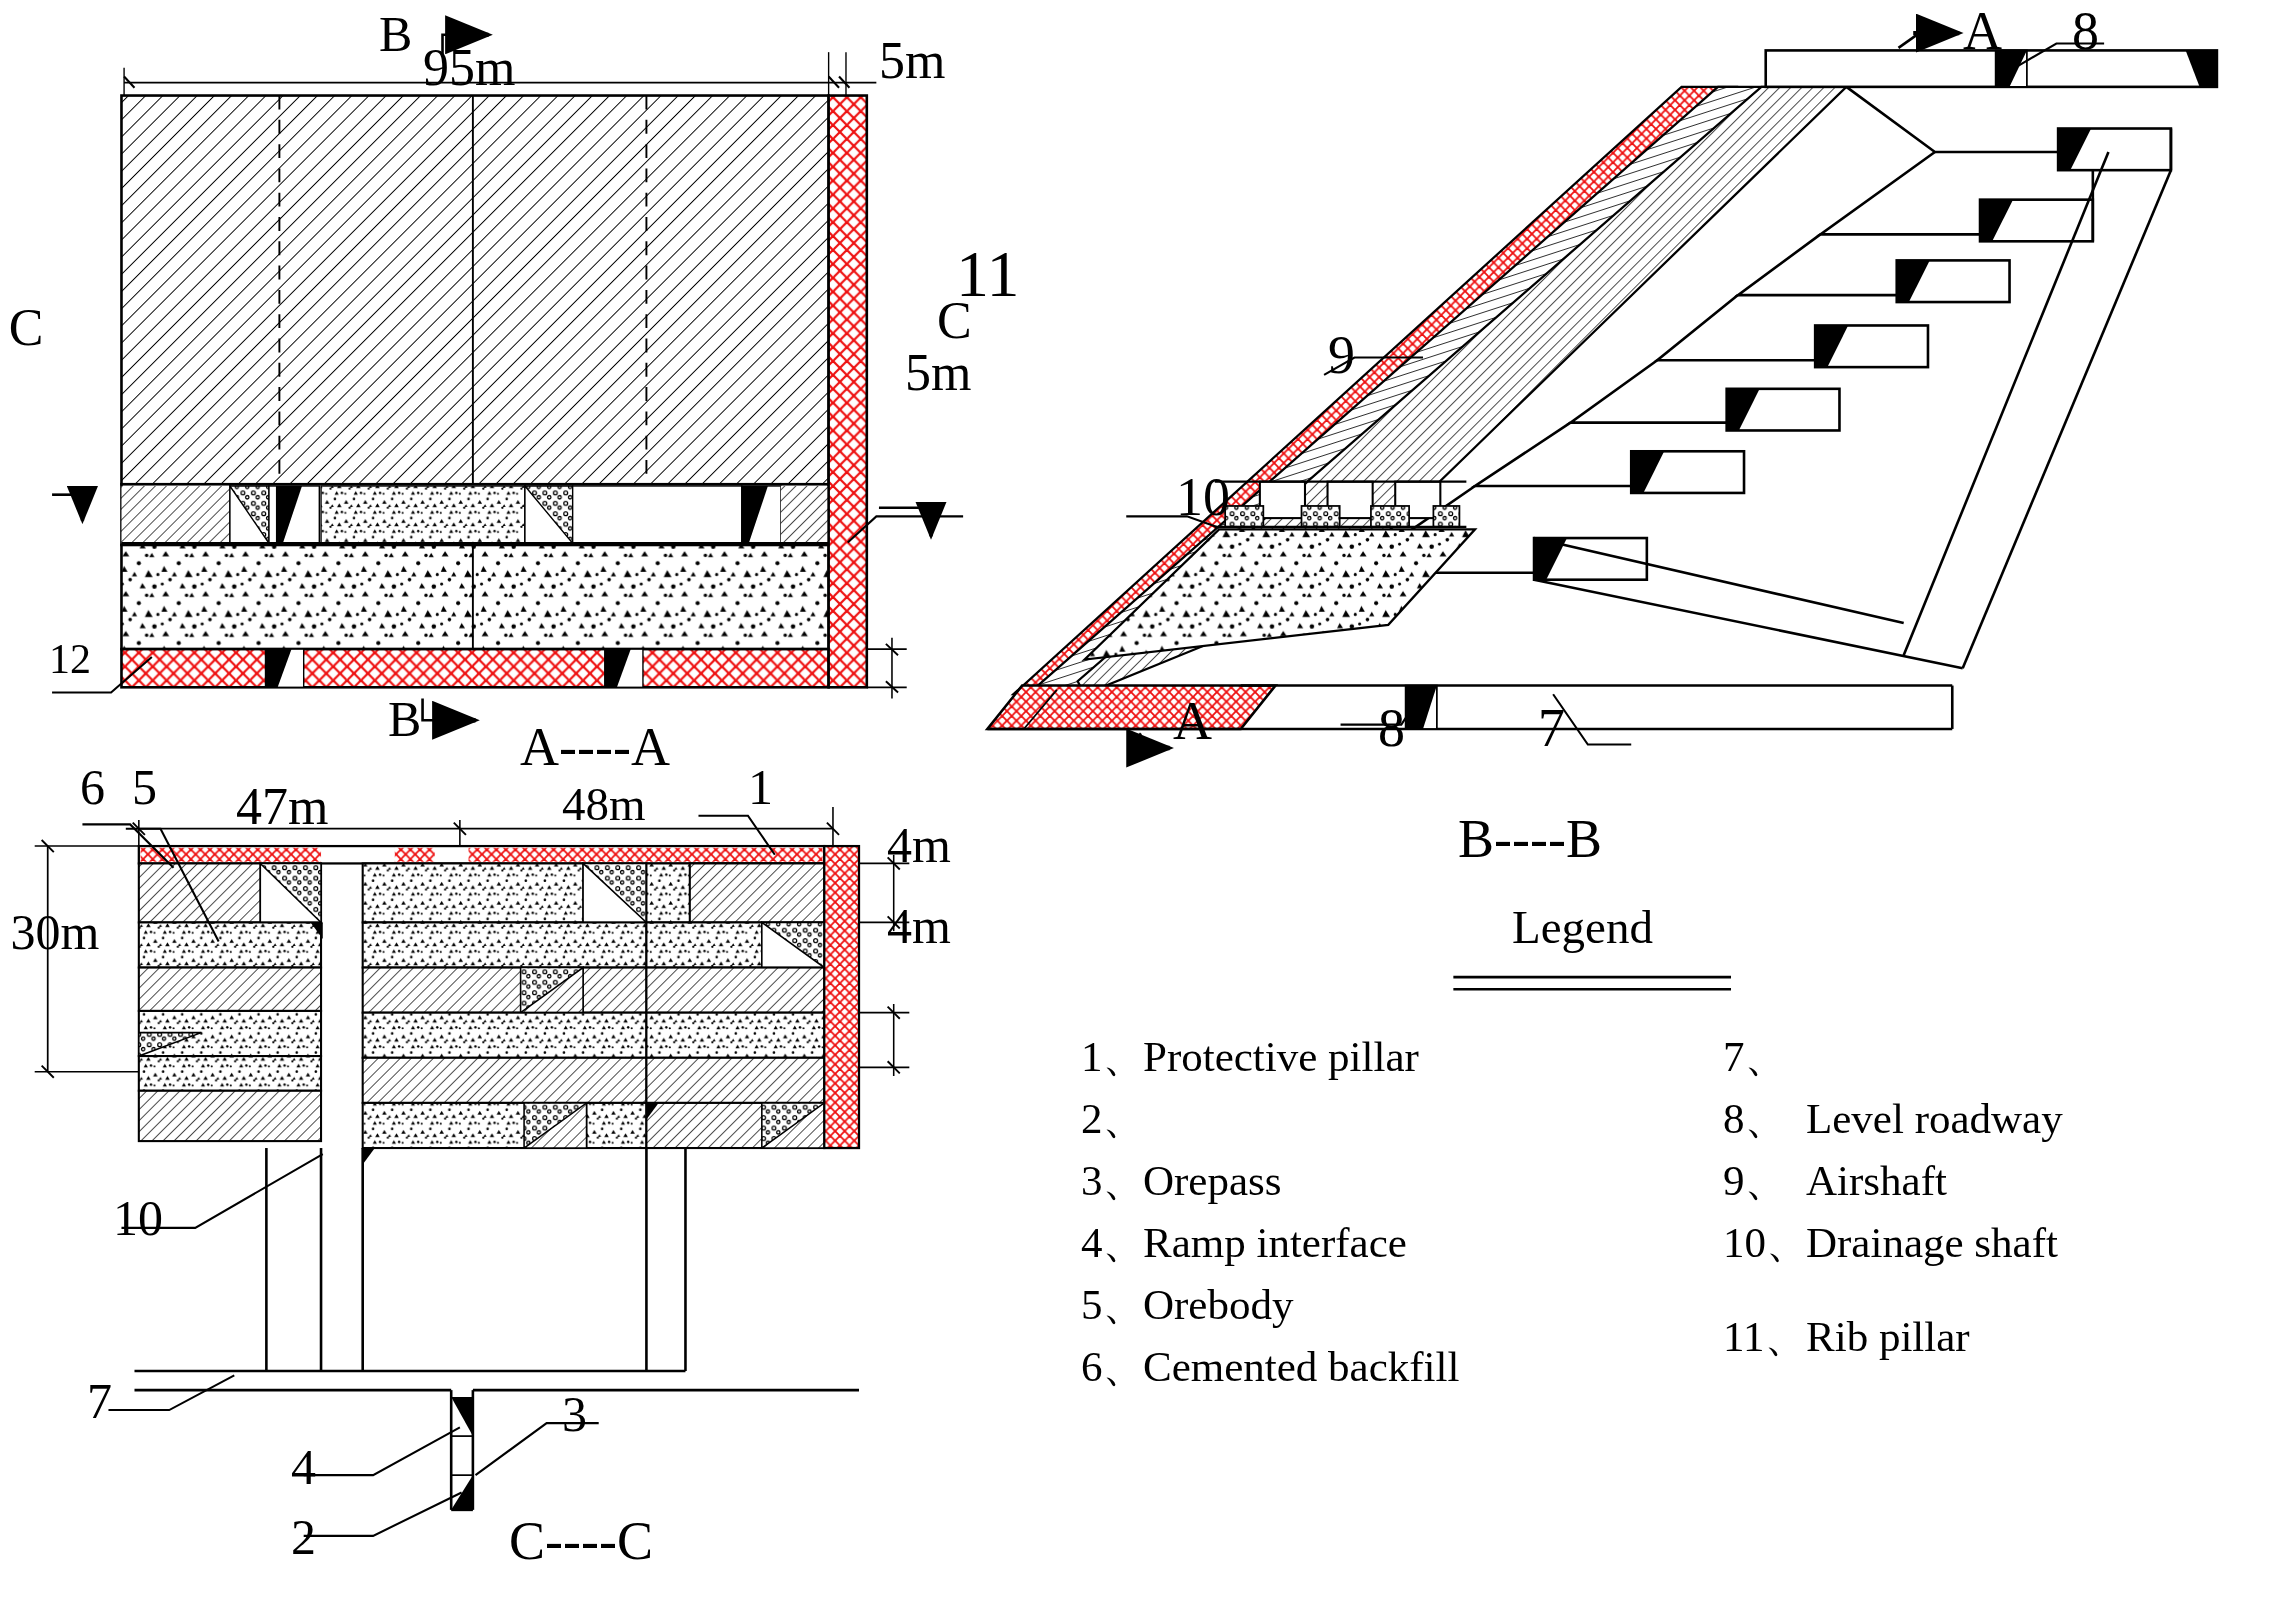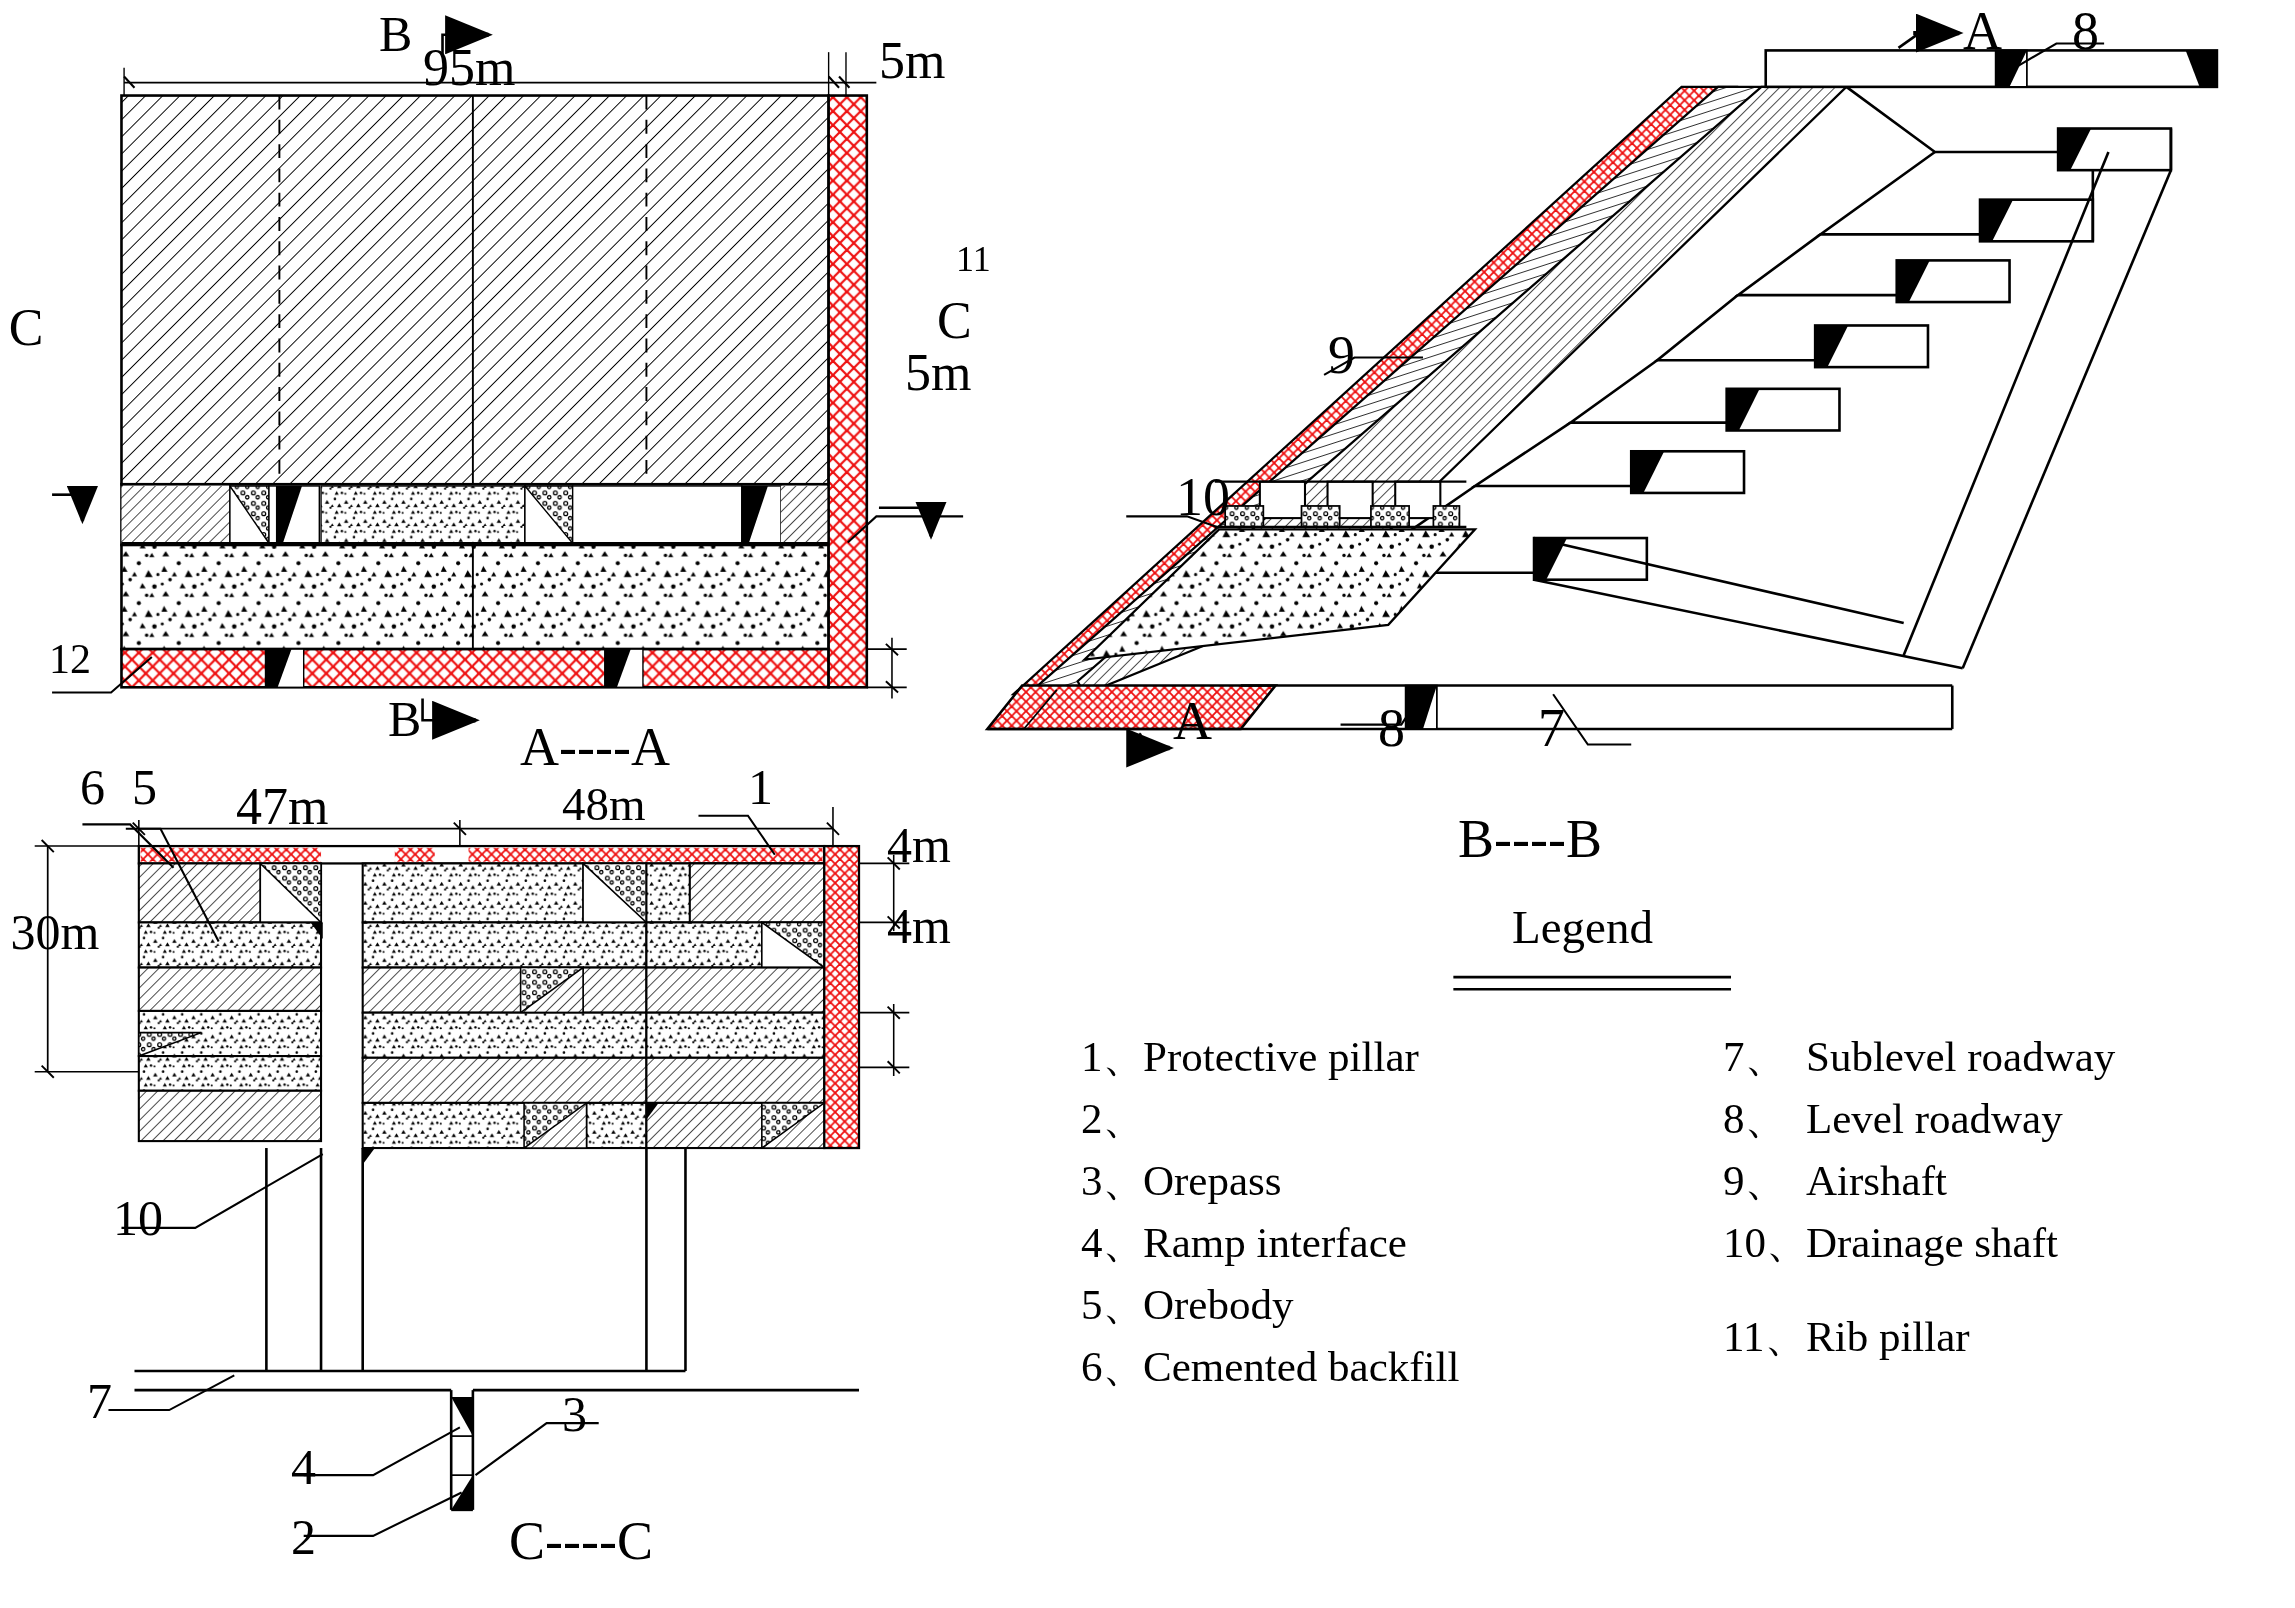--- a/index.html
+++ b/index.html
@@ -423,21 +423,21 @@
 
   <g>
     <line x1="1675" y1="1126" x2="1995" y2="1126" stroke="#000" stroke-width="3"></line>
     <line x1="1675" y1="1140" x2="1995" y2="1140" stroke="#000" stroke-width="3"></line>
   </g>
 </svg>
 
 <div class="lbl" style="left:379px;top:8.7px;font-size:50px;">B</div>
 <div class="lbl" style="left:423px;top:42px;font-size:52px;">95m</div>
 <div class="lbl" style="left:879px;top:35px;font-size:52px;">5m</div>
-<div class="lbl" style="left:956px;top:241px;font-size:36px;">11</div>
+<div class="lbl" style="left:956px;top:241px;font-size:66px;">11</div>
 <div class="lbl" style="left:8.7px;top:302px;font-size:52px;">C</div>
 <div class="lbl" style="left:937px;top:295px;font-size:52px;">C</div>
 <div class="lbl" style="left:905px;top:347px;font-size:52px;">5m</div>
 <div class="lbl" style="left:49px;top:638px;font-size:42px;">12</div>
 <div class="lbl" style="left:388px;top:694px;font-size:50px;">B</div>
 <div class="lbl" style="left:520px;top:720px;font-size:54px;">A----A</div>
 
 <div class="lbl" style="left:1963px;top:4.3px;font-size:54px;">A</div>
 <div class="lbl" style="left:2072px;top:4.3px;font-size:54px;">8</div>
 <div class="lbl" style="left:1328px;top:328px;font-size:54px;">9</div>
@@ -485,21 +485,20 @@
         <span>Orebody</span>
       </div>
       <div class="legend-item" style="display: flex; align-items: baseline; height: 62px; white-space: nowrap;">
         <span style="display: inline-block; width: 62px;">6、</span>
         <span>Cemented backfill</span>
       </div>
     </div>
 <div id="legend-right" style="position:absolute;left:1723px;top:1028px;width:573px;">
       <div class="legend-item" style="display: flex; align-items: baseline; height: 62px; white-space: nowrap;">
         <span style="display: inline-block; width: 83px;">7、</span>
-        <span>Sublevel roadway</span>
       </div>
       <div class="legend-item" style="display: flex; align-items: baseline; height: 62px; white-space: nowrap;">
         <span style="display: inline-block; width: 83px;">8、</span>
         <span>Level roadway</span>
       </div>
       <div class="legend-item" style="display: flex; align-items: baseline; height: 62px; white-space: nowrap;">
         <span style="display: inline-block; width: 83px;">9、</span>
         <span>Airshaft</span>
       </div>
       <div class="legend-item" style="display: flex; align-items: baseline; height: 62px; white-space: nowrap;">

